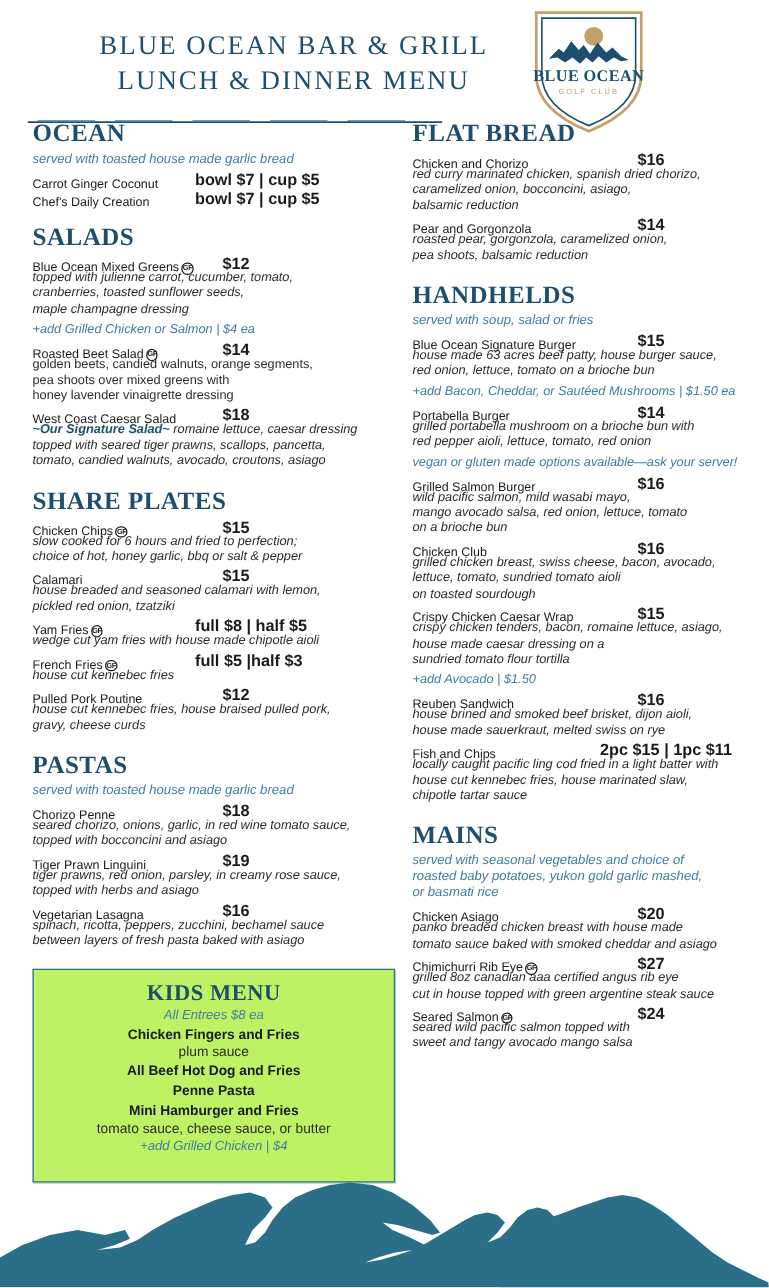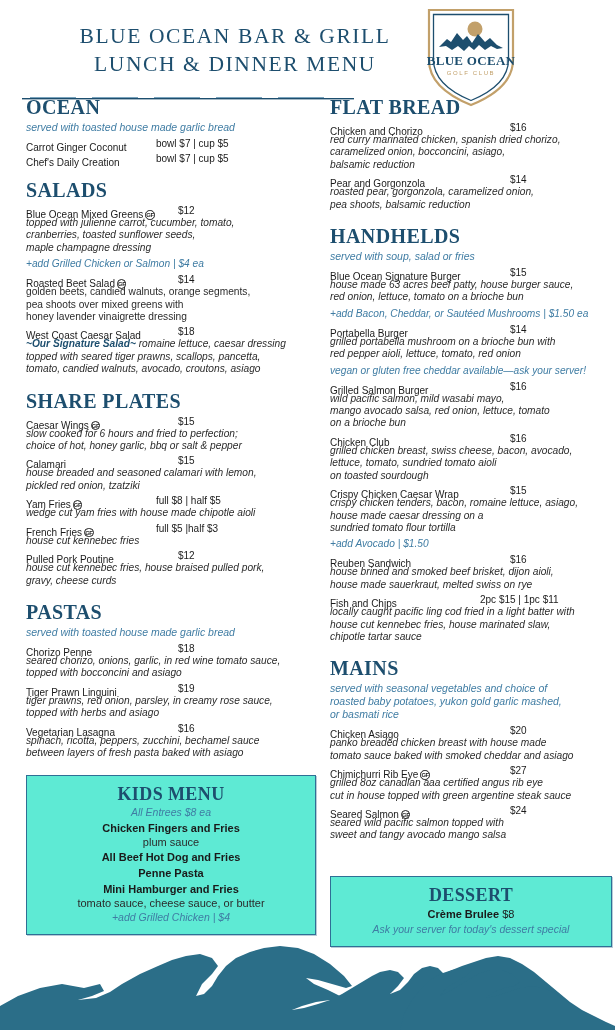--- a/index.html
+++ b/index.html
@@ -51,41 +51,41 @@
   }
   .gf {
     display: inline-block; width: 9.5px; height: 9.5px;
     border: 1px solid #1a1a1a; border-radius: 50%;
     font-size: 5.8px; font-weight: bold; line-height: 8px;
     text-align: center; vertical-align: 1px; margin-left: 2px;
     letter-spacing: -0.3px; color:#1a1a1a;
   }
   .item-price {
     position: absolute; left: 152px; top: 0;
-    font-size: 10px; color: #1a1a1a; line-height: 13px; white-space: nowrap;
+    font-size: 13px; color: #1a1a1a; line-height: 13px; white-space: nowrap; font-weight: bold;
   }
   .col-right .item-price { left: 180px; }
   .item-price.wide { left: 130px; }
   .col-right .item-price.wide { left: 150px; }
   .item-desc {
     font-style: italic; font-size: 10.2px; color: #2b2b2b;
     line-height: 12.4px;
   }
   .item-desc.upright { font-style: normal; }
   .item-desc .sig { font-weight: bold; color:#1d4e6e; font-style: italic; }
   .addon {
     font-style: italic; font-size: 10.2px; color: #3f7ca3;
     line-height: 13px; margin: 3px 0 3px 0;
   }
 
   
   .box {
-    border: 1.6px solid #2f6f95; background: #5eead4;
+    border: 1.6px solid #2f6f95; background: #bef264;
     box-shadow: 1px 1px 0 #b9cbd7;
-    padding: 7px 10px 9px; text-align: center;
+    padding: 7px 10px 20px; text-align: center;
   }
   .box-title {
     font-family: "Liberation Serif", serif; font-weight: bold;
     font-size: 18px; color: #1d4e6e; letter-spacing: .4px; line-height: 22px;
   }
   .box-note { font-style: italic; font-size: 10.5px; color:#3f7ca3; line-height: 15px; }
   .box-item { font-size: 11px; font-weight: bold; color:#1a1a1a; line-height: 16px; }
   .box-sub  { font-size: 11px; color:#2b2b2b; line-height: 13px; }
   .box-item .price { font-weight: normal; }
 
@@ -151,21 +151,21 @@
         <div class="item">
           <div class="item-head"><span class="item-name">Roasted Beet Salad</span><span class="gf">GF</span><span class="item-price">$14</span></div>
           <div class="item-desc upright">golden beets, candied walnuts, orange segments,<br>pea shoots over mixed greens with<br>honey lavender vinaigrette dressing</div>
         </div>
         <div class="item">
           <div class="item-head"><span class="item-name">West Coast Caesar Salad</span><span class="item-price">$18</span></div>
           <div class="item-desc"><span class="sig">~Our Signature Salad~</span> romaine lettuce, caesar dressing<br>topped with seared tiger prawns, scallops, pancetta,<br>tomato, candied walnuts, avocado, croutons, asiago</div>
         </div>
         <div class="sect-title">SHARE PLATES</div>
         <div class="item">
-          <div class="item-head"><span class="item-name">Caesar Wings</span><span class="gf">GF</span><span class="item-price">$15</span></div>
+          <div class="item-head"><span class="item-name">Chicken Chips</span><span class="gf">GF</span><span class="item-price">$15</span></div>
           <div class="item-desc">slow cooked for 6 hours and fried to perfection;<br>choice of hot, honey garlic, bbq or salt &amp; pepper</div>
         </div>
         <div class="item">
           <div class="item-head"><span class="item-name">Calamari</span><span class="item-price">$15</span></div>
           <div class="item-desc">house breaded and seasoned calamari with lemon,<br>pickled red onion, tzatziki</div>
         </div>
         <div class="item">
           <div class="item-head"><span class="item-name">Yam Fries</span><span class="gf">GF</span><span class="item-price wide">full $8 | half $5</span></div>
           <div class="item-desc">wedge cut yam fries with house made chipotle aioli</div>
         </div>
@@ -205,21 +205,21 @@
         <div class="sect-title">HANDHELDS</div>
         <div class="sect-note">served with soup, salad or fries</div>
         <div class="item">
           <div class="item-head"><span class="item-name">Blue Ocean Signature Burger</span><span class="item-price">$15</span></div>
           <div class="item-desc">house made 63 acres beef patty, house burger sauce,<br>red onion, lettuce, tomato on a brioche bun</div>
           <div class="addon">+add Bacon, Cheddar, or Sautéed Mushrooms | $1.50 ea</div>
         </div>
         <div class="item">
           <div class="item-head"><span class="item-name">Portabella Burger</span><span class="item-price">$14</span></div>
           <div class="item-desc">grilled portabella mushroom on a brioche bun with<br>red pepper aioli, lettuce, tomato, red onion</div>
-          <div class="addon">vegan or gluten free cheddar available—ask your server!</div>
+          <div class="addon">vegan or gluten made options available—ask your server!</div>
         </div>
         <div class="item">
           <div class="item-head"><span class="item-name">Grilled Salmon Burger</span><span class="item-price">$16</span></div>
           <div class="item-desc">wild pacific salmon, mild wasabi mayo,<br>mango avocado salsa, red onion, lettuce, tomato<br>on a brioche bun</div>
         </div>
         <div class="item">
           <div class="item-head"><span class="item-name">Chicken Club</span><span class="item-price">$16</span></div>
           <div class="item-desc">grilled chicken breast, swiss cheese, bacon, avocado,<br>lettuce, tomato, sundried tomato aioli<br>on toasted sourdough</div>
         </div>
         <div class="item">
@@ -259,28 +259,20 @@
         <div class="box-item">Chicken Fingers and Fries</div>
         <div class="box-sub">plum sauce</div>
         <div class="box-item">All Beef Hot Dog and Fries</div>
         <div class="box-item">Penne Pasta</div>
         <div class="box-item">Mini Hamburger and Fries</div>
         <div class="box-sub">tomato sauce, cheese sauce, or butter</div>
       </div>
     <div class="box-note">+add Grilled Chicken | $4</div>
   </div>
 
-  <div class="box" id="dessert-box">
-    <div class="box-title">DESSERT</div>
-    <div class="box-item">
-      <span>Crème Brulee</span>
-      <span class="price">$8</span>
-    </div>
-    <div class="box-note">Ask your server for today's dessert special</div>
-  </div>
 
   <div class="footer">
     <svg width="615" height="86" viewBox="0 0 615 86" preserveAspectRatio="none">
       <path fill="#2b6e88" d="M0 86 L0 62 L18 52 L40 44 L62 40 L84 44 L100 40 L104 47 L92 52 L78 56
         L96 54 L110 48 L122 40 L140 30 L158 22 L172 16 L186 12 L200 10 L212 14 L218 22 L212 30 L202 40
         L196 52 L204 50 L212 42 L218 32 L226 22 L236 14 L250 8 L264 4 L280 2 L298 4 L314 10 L330 20
         L344 32 L352 42 L346 44 L332 40 L318 36 L306 34 L314 40 L328 46 L340 52 L330 56 L316 58 L302 62
         L292 66 L304 64 L318 60 L330 56 L342 50 L352 44 L362 38 L372 32 L380 28 L390 26 L398 28 L404 34
         L398 42 L390 50 L400 46 L408 38 L414 30 L422 24 L430 22 L438 24 L444 30 L452 26 L462 22 L474 18
         L486 14 L498 12 L510 14 L522 20 L534 28 L546 38 L558 48 L570 58 L582 66 L594 72 L606 78 L615 82

